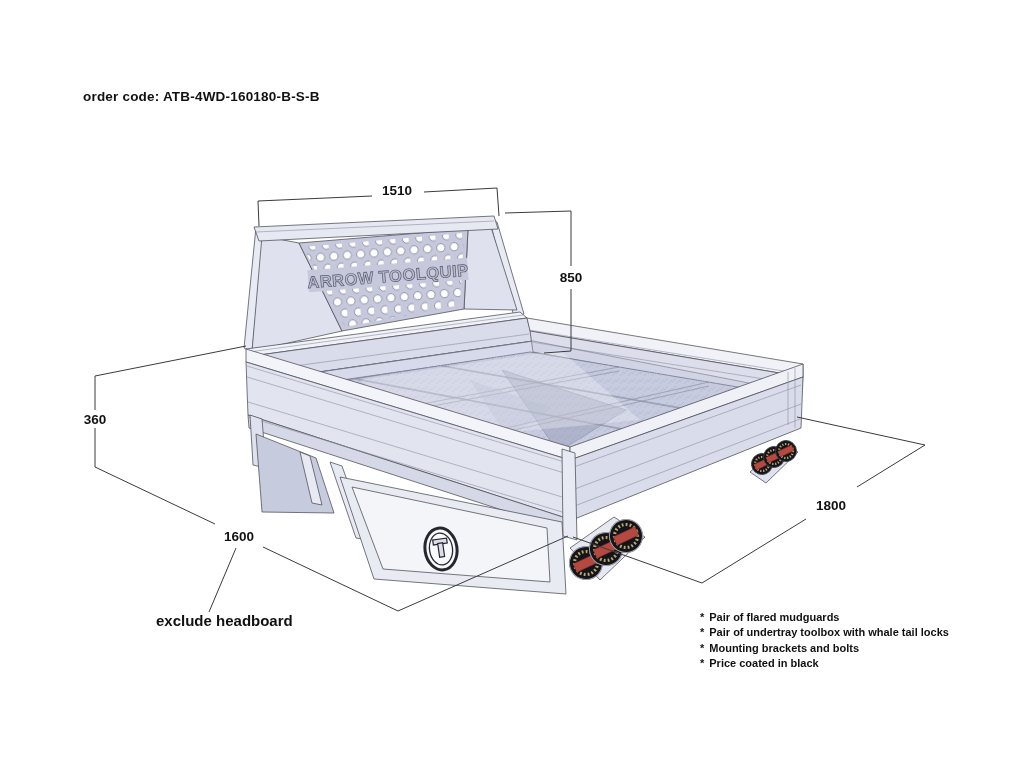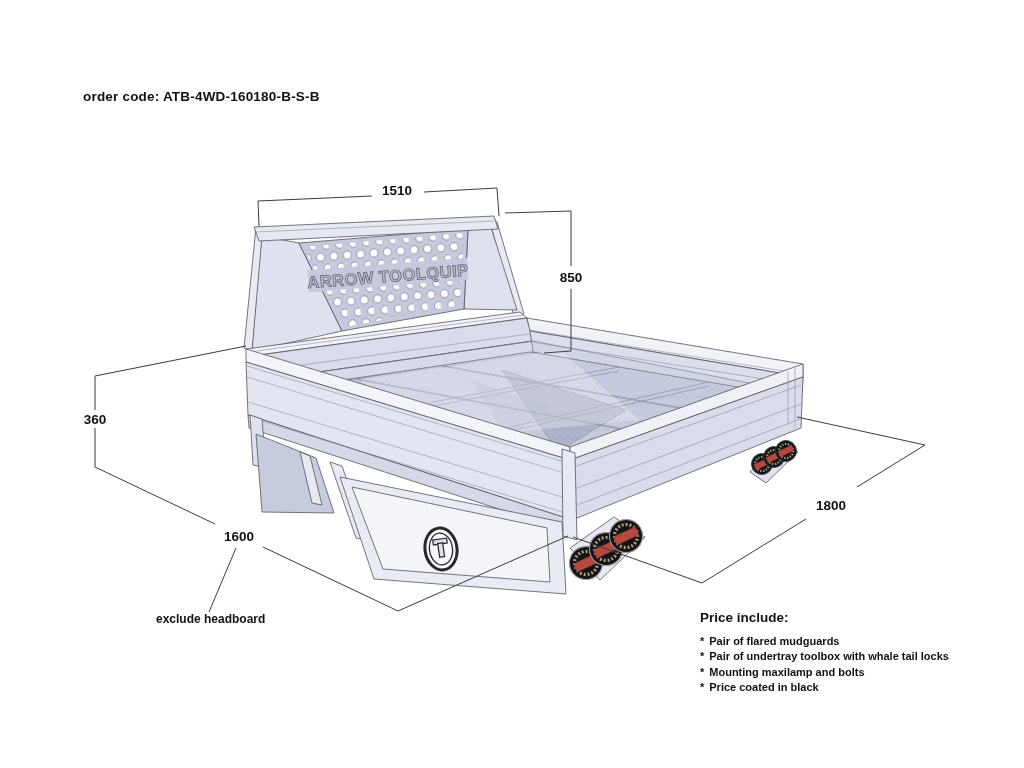--- a/index.html
+++ b/index.html
@@ -8,21 +8,21 @@
     font-family:"Liberation Sans",sans-serif;color:#111;
   }
   #order-code{
     position:absolute;left:83px;top:89px;font-size:13.5px;font-weight:bold;letter-spacing:.2px;
   }
   #drawing-svg{position:absolute;left:0;top:0;}
   #price-panel{position:absolute;left:700px;top:610px;width:300px;}
   #price-heading{font-size:13.5px;font-weight:bold;margin-bottom:9px;}
   .price-item{font-size:11px;font-weight:bold;line-height:15.3px;white-space:nowrap;}
   .price-item .bullet{margin-right:5px;}
-  #exclude-label{position:absolute;left:156px;top:612px;font-size:12px;font-weight:bold;}
+  #exclude-label{position:absolute;left:156px;top:612px;font-size:15px;font-weight:bold;}
   .dim-text{font-size:13.5px;font-weight:bold;fill:#111;text-anchor:middle;}
   .mline{stroke:#53545e;stroke-width:.8;stroke-linejoin:round;}
   .thin{stroke:#8b8e9f;stroke-width:.6;fill:none;}
   .beam{stroke:#787b8a;stroke-width:.7;fill:none;}
   .dim{stroke:#3b3b40;stroke-width:1;fill:none;}
 </style>
 </head>
 <body>
 
 <div id="canvas">
@@ -181,20 +181,19 @@
       <rect x="214" y="527" width="50" height="18" fill="#ffffff"></rect>
       <text class="dim-text" x="239" y="541">1600</text>
       <rect x="806" y="496" width="50" height="18" fill="#ffffff"></rect>
       <text class="dim-text" x="831" y="510">1800</text>
     </g>
   </svg>
 
   <div id="exclude-label">exclude headboard</div>
 
   <div id="price-panel">
-    <div id="price-heading">Price include:</div>
     <div class="price-item"><span class="bullet">*</span><span>Pair of flared mudguards</span></div>
     <div class="price-item"><span class="bullet">*</span><span>Pair of undertray toolbox with whale tail locks</span></div>
-    <div class="price-item"><span class="bullet">*</span><span>Mounting maxilamp and bolts</span></div>
+    <div class="price-item"><span class="bullet">*</span><span>Mounting brackets and bolts</span></div>
     <div class="price-item"><span class="bullet">*</span><span>Price coated in black</span></div>
   </div>
 
 </div>
 
 </body></html>

